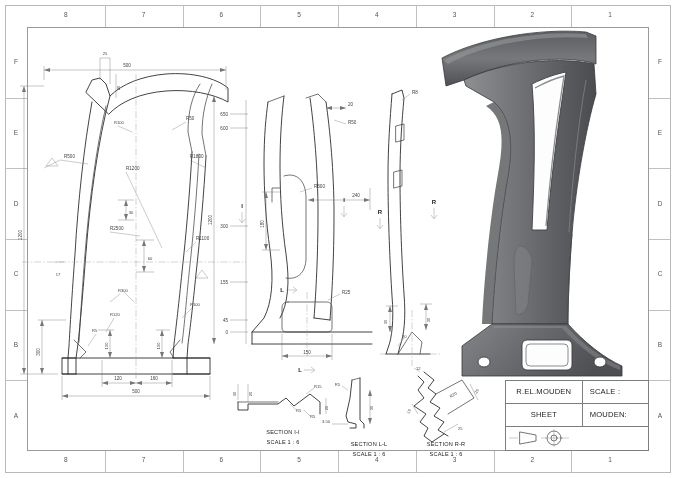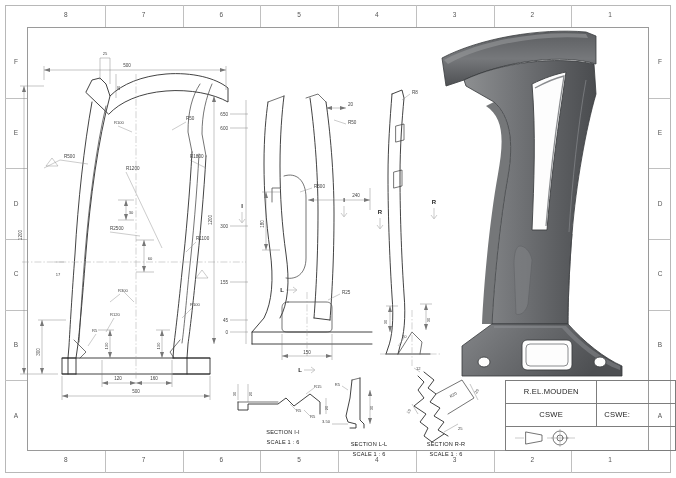--- a/index.html
+++ b/index.html
@@ -22,21 +22,21 @@
   .thin{stroke:#8d8d8d;stroke-width:.45;fill:none;}
   .cen{stroke:#9c9c9c;stroke-width:.45;fill:none;stroke-dasharray:7 2 1.4 2;}
   .dimline{stroke:#777;stroke-width:.42;fill:none;}
   .arrow{fill:#777;}
   .dimtxt{font-size:4.6px;fill:#444;font-family:"Liberation Sans",sans-serif;}
   .dimtxt.sm{font-size:4.1px;}
   .secttl{font-size:5.6px;fill:#222;font-family:"Liberation Sans",sans-serif;letter-spacing:.2px;}
   .marktxt{font-size:6px;fill:#222;font-family:"Liberation Sans",sans-serif;font-weight:bold;}
 
   
-  .tblock{position:absolute;left:505px;top:380px;width:171px;height:71px;border:1px solid #7d7d7d;box-sizing:border-box;}
+  .tblock{position:absolute;left:505px;top:380px;width:144px;height:71px;border:1px solid #7d7d7d;box-sizing:border-box;}
   .tb-row{display:flex;height:33.3%;border-bottom:1px solid #7d7d7d;box-sizing:border-box;}
   .tb-row:last-child{border-bottom:none;}
   .tb-cellL{width:54%;border-right:1px solid #7d7d7d;display:flex;align-items:center;justify-content:center;
             font-size:7.6px;color:#1c1c1c;box-sizing:border-box;letter-spacing:.2px;}
   .tb-cellR{width:46%;display:flex;align-items:center;padding-left:7px;
             font-size:7.6px;color:#1c1c1c;box-sizing:border-box;letter-spacing:.2px;}
   .tb-cellR.ctr{padding-left:0;justify-content:center;}
 
   
   #model{position:absolute;left:436px;top:24px;width:200px;height:352px;}
@@ -456,24 +456,25 @@
       <ellipse cx="164" cy="338" rx="6" ry="5" fill="#fdfdfd" stroke="#3d3f42" stroke-width="0.9"></ellipse>
 
       <path fill="none" stroke="#46484b" stroke-width="0.7" d="M136,210 C133,248 132,282 132,300"></path>
       <path fill="none" stroke="#9fa1a4" stroke-width="0.8" opacity="0.6" d="M150,56 C142,100 136,160 133,208"></path>
     </svg>
   </div>
 
   <div class="tblock">
     <div class="tb-row">
       <div class="tb-cellL">R.EL.MOUDEN</div>
+      <div class="tb-cellR">SCALE :</div>
     </div>
     <div class="tb-row">
-      <div class="tb-cellL">CSWE</div>
-      <div class="tb-cellR">CSWE:</div>
+      <div class="tb-cellL">SHEET</div>
+      <div class="tb-cellR">MOUDEN:</div>
     </div>
     <div class="tb-row">
       <div class="tb-cellR ctr">
         <svg width="62" height="20" viewBox="0 0 62 20">
           <path class="thin" d="M1,10 L10,10 M33,10 L38,10 M54,10 L61,10"></path>
           <path class="ln" d="M12,4 L28,7 L28,13 L12,16 Z"></path>
           <circle class="ln" cx="46" cy="10" r="7"></circle>
           <circle class="ln" cx="46" cy="10" r="3"></circle>
           <path class="thin" d="M46,1 L46,19 M37,10 L55,10"></path>
         </svg>

